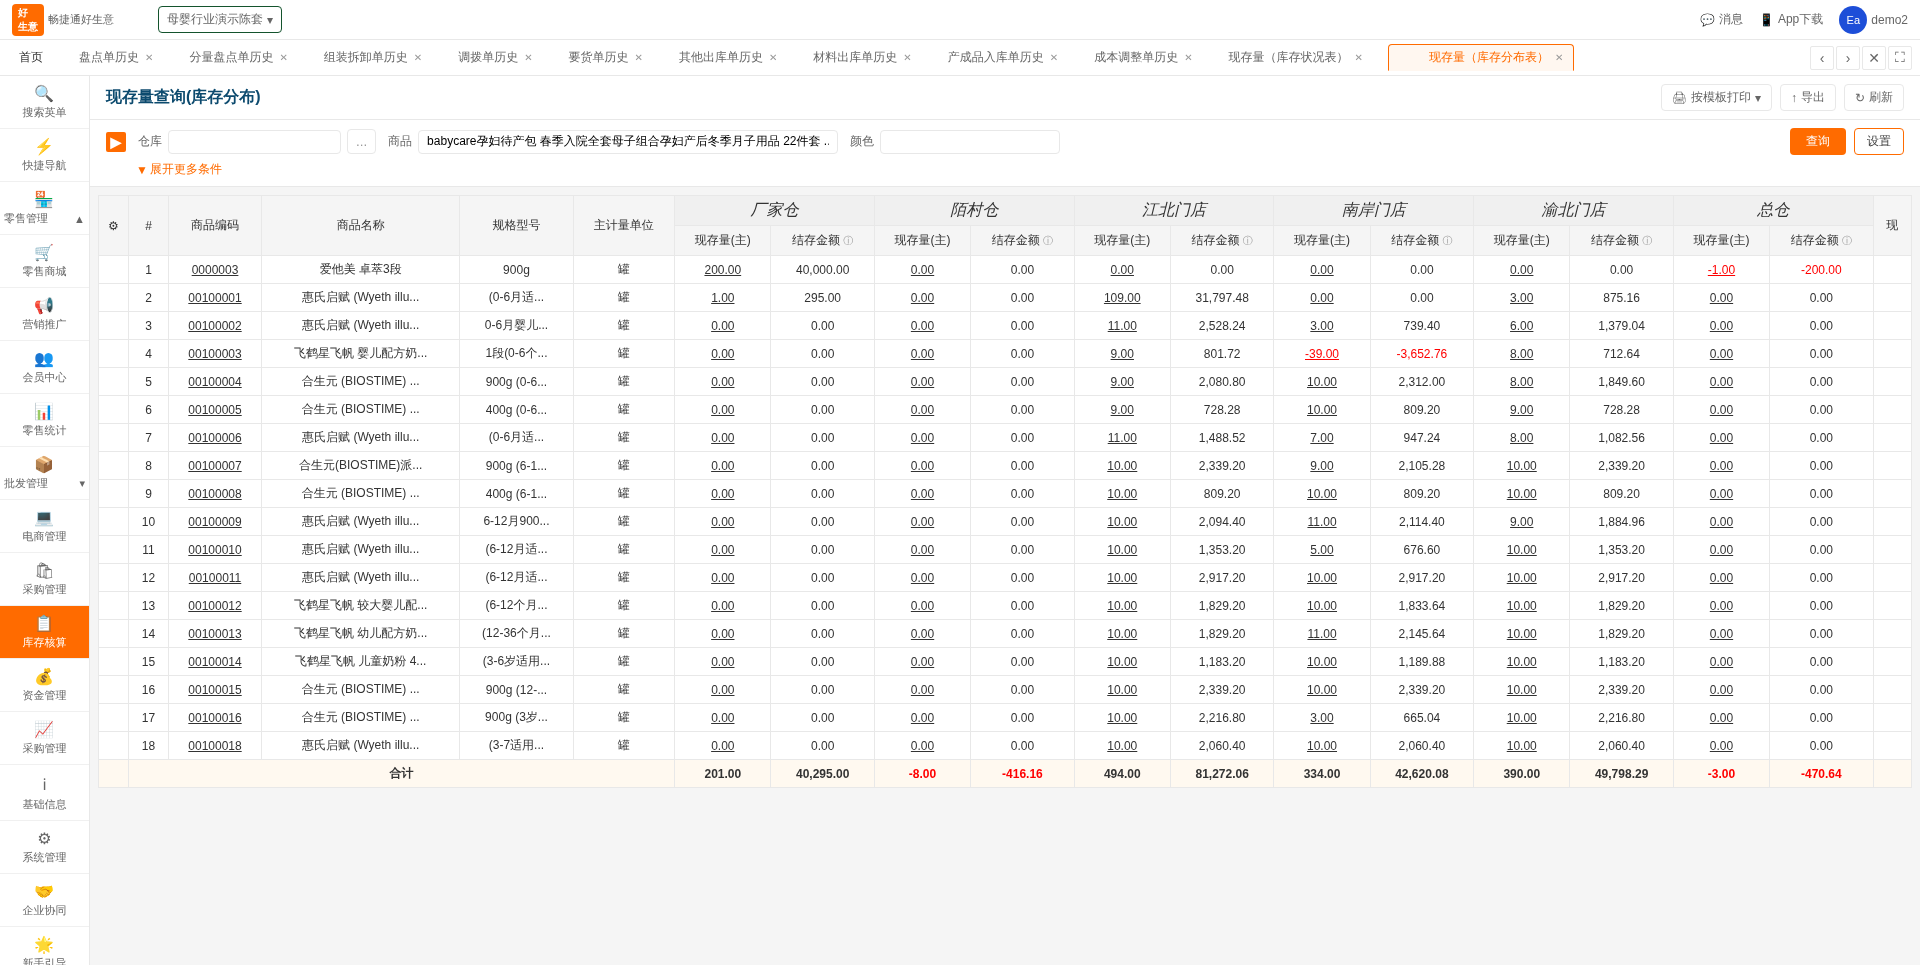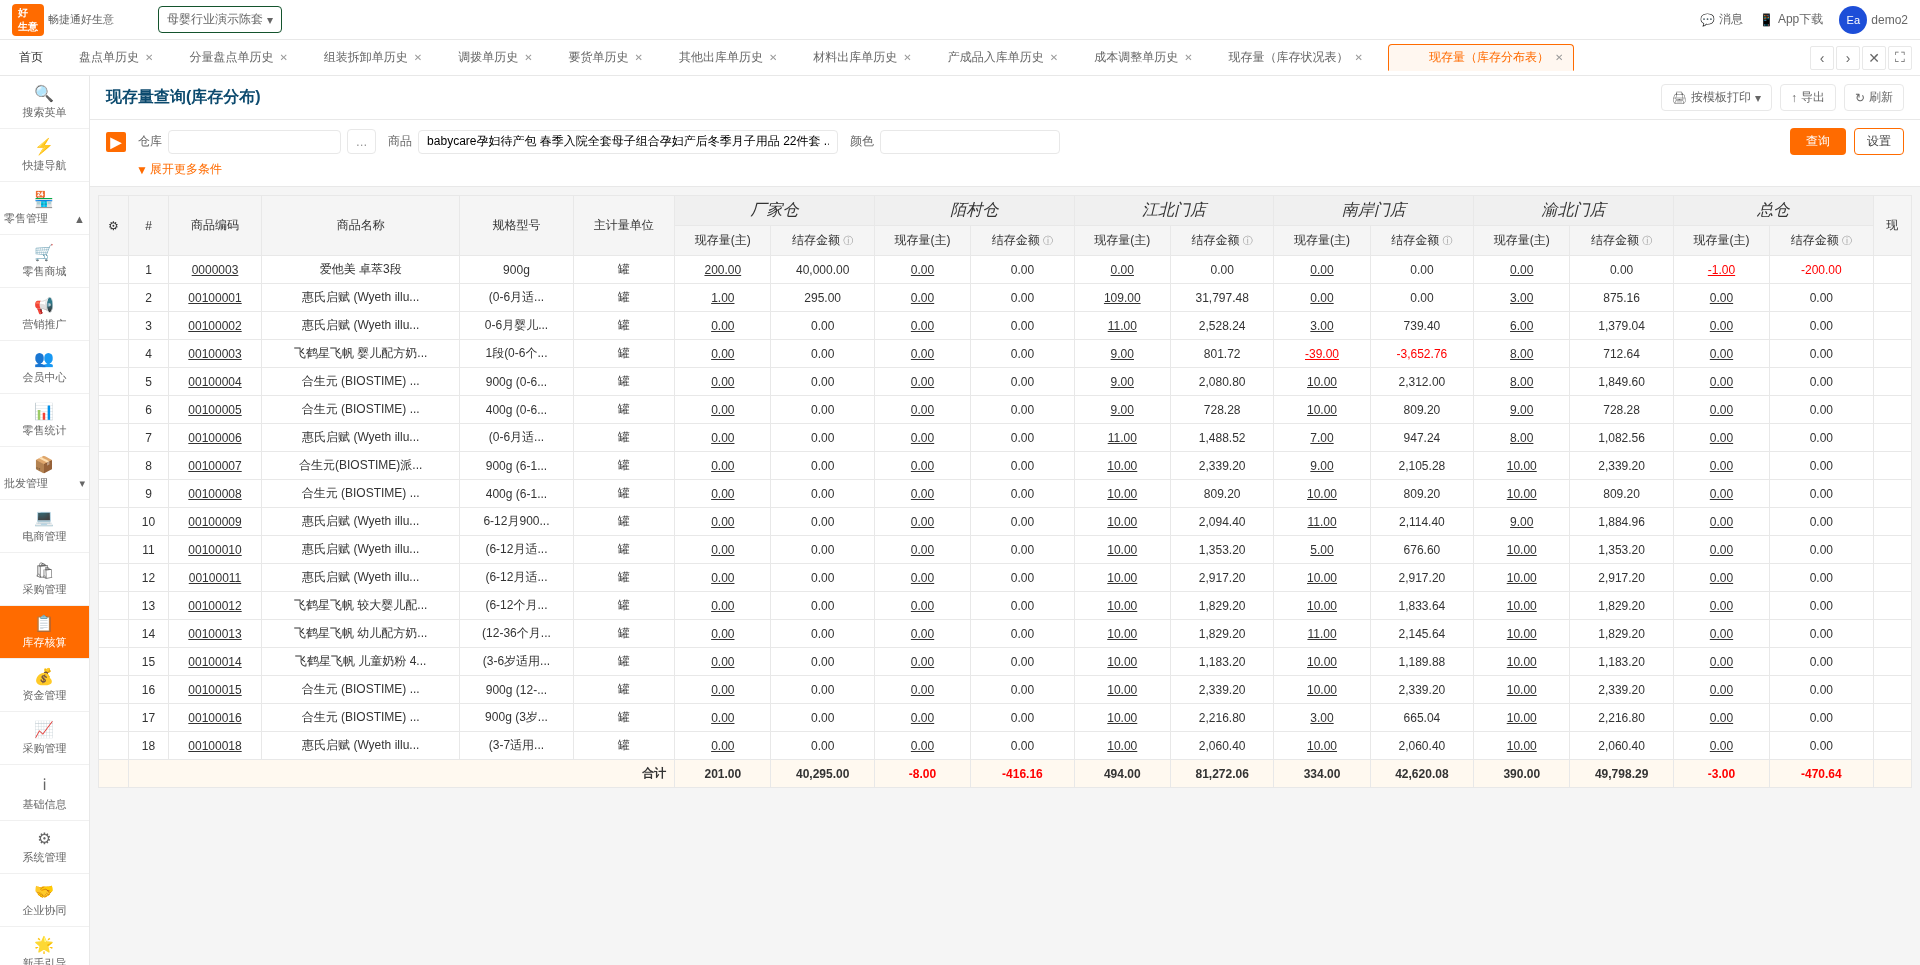--- a/index.html
+++ b/index.html
@@ -705,21 +705,21 @@
     <td><span class="underline">10.00</span></td>
     <td>2,060.40</td>
     <td><span class="underline ">0.00</span></td>
     <td><span class="">0.00</span></td>
     <td></td>
   </tr>
           </tbody>
         <tfoot id="table-foot">
         <tr class="total-row">
   <td></td>
-  <td colspan="5" style="text-align:right;padding-left:8px;">合计</td>
+  <td colspan="5" style="text-align:center;padding-left:8px;">合计</td>
   <td>201.00</td>
   <td>40,295.00</td>
   <td class="red">-8.00</td>
   <td class="red">-416.16</td>
   <td>494.00</td>
   <td>81,272.06</td>
   <td>334.00</td>
   <td>42,620.08</td>
   <td>390.00</td>
   <td>49,798.29</td>

